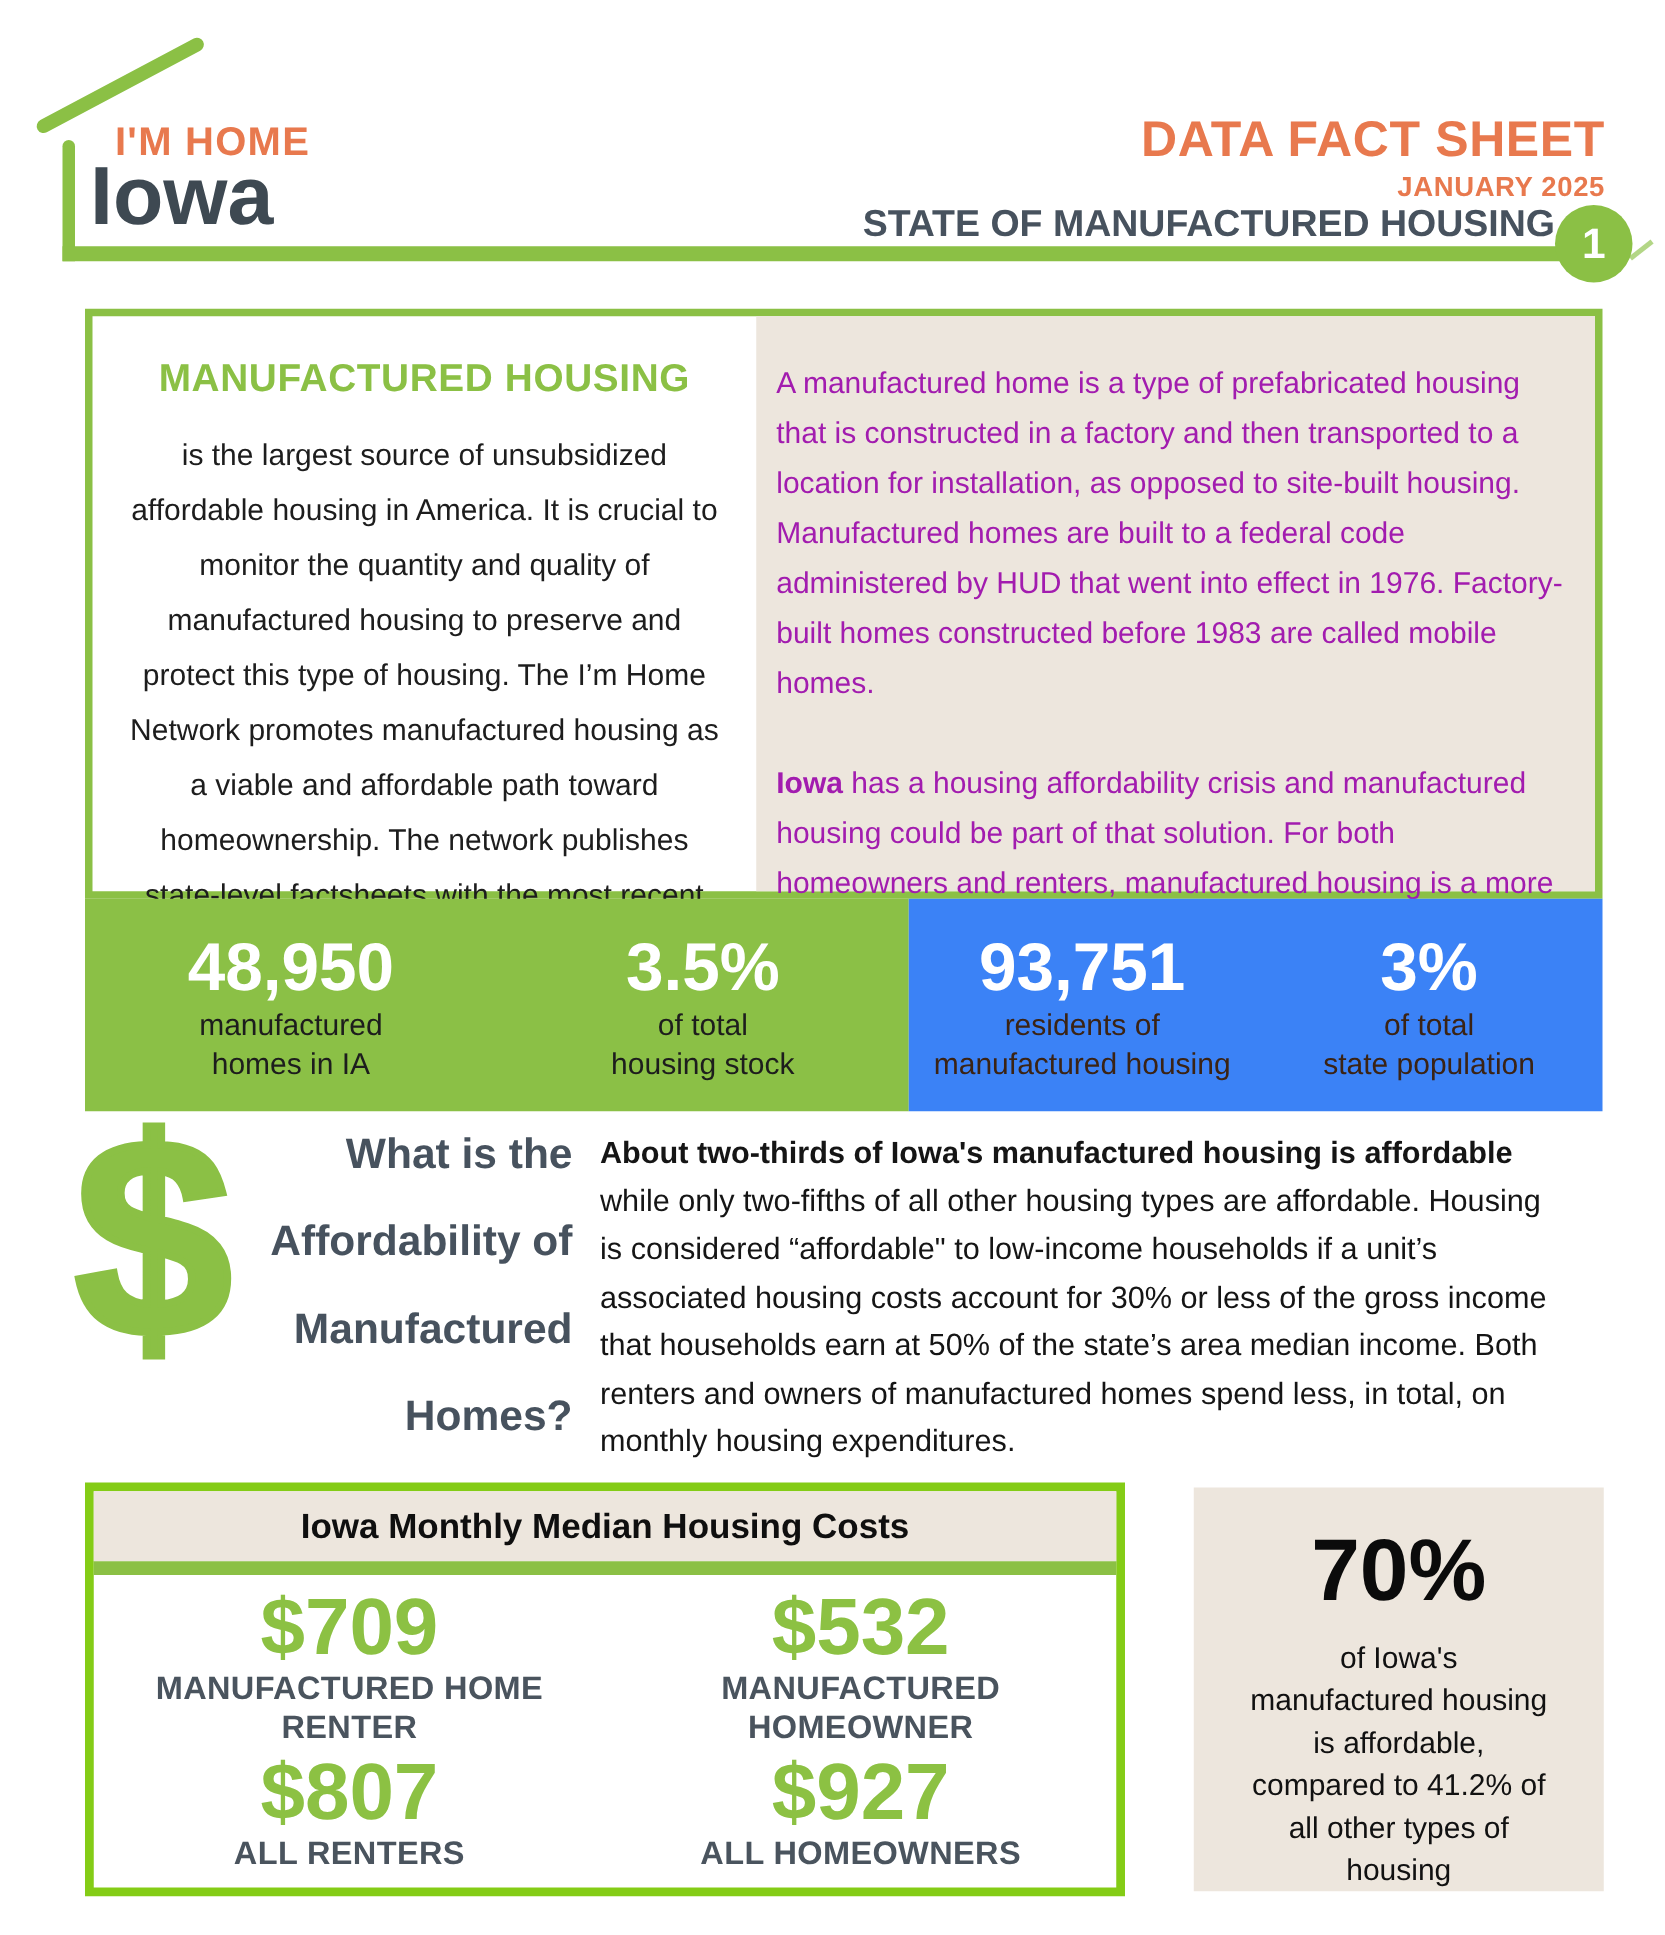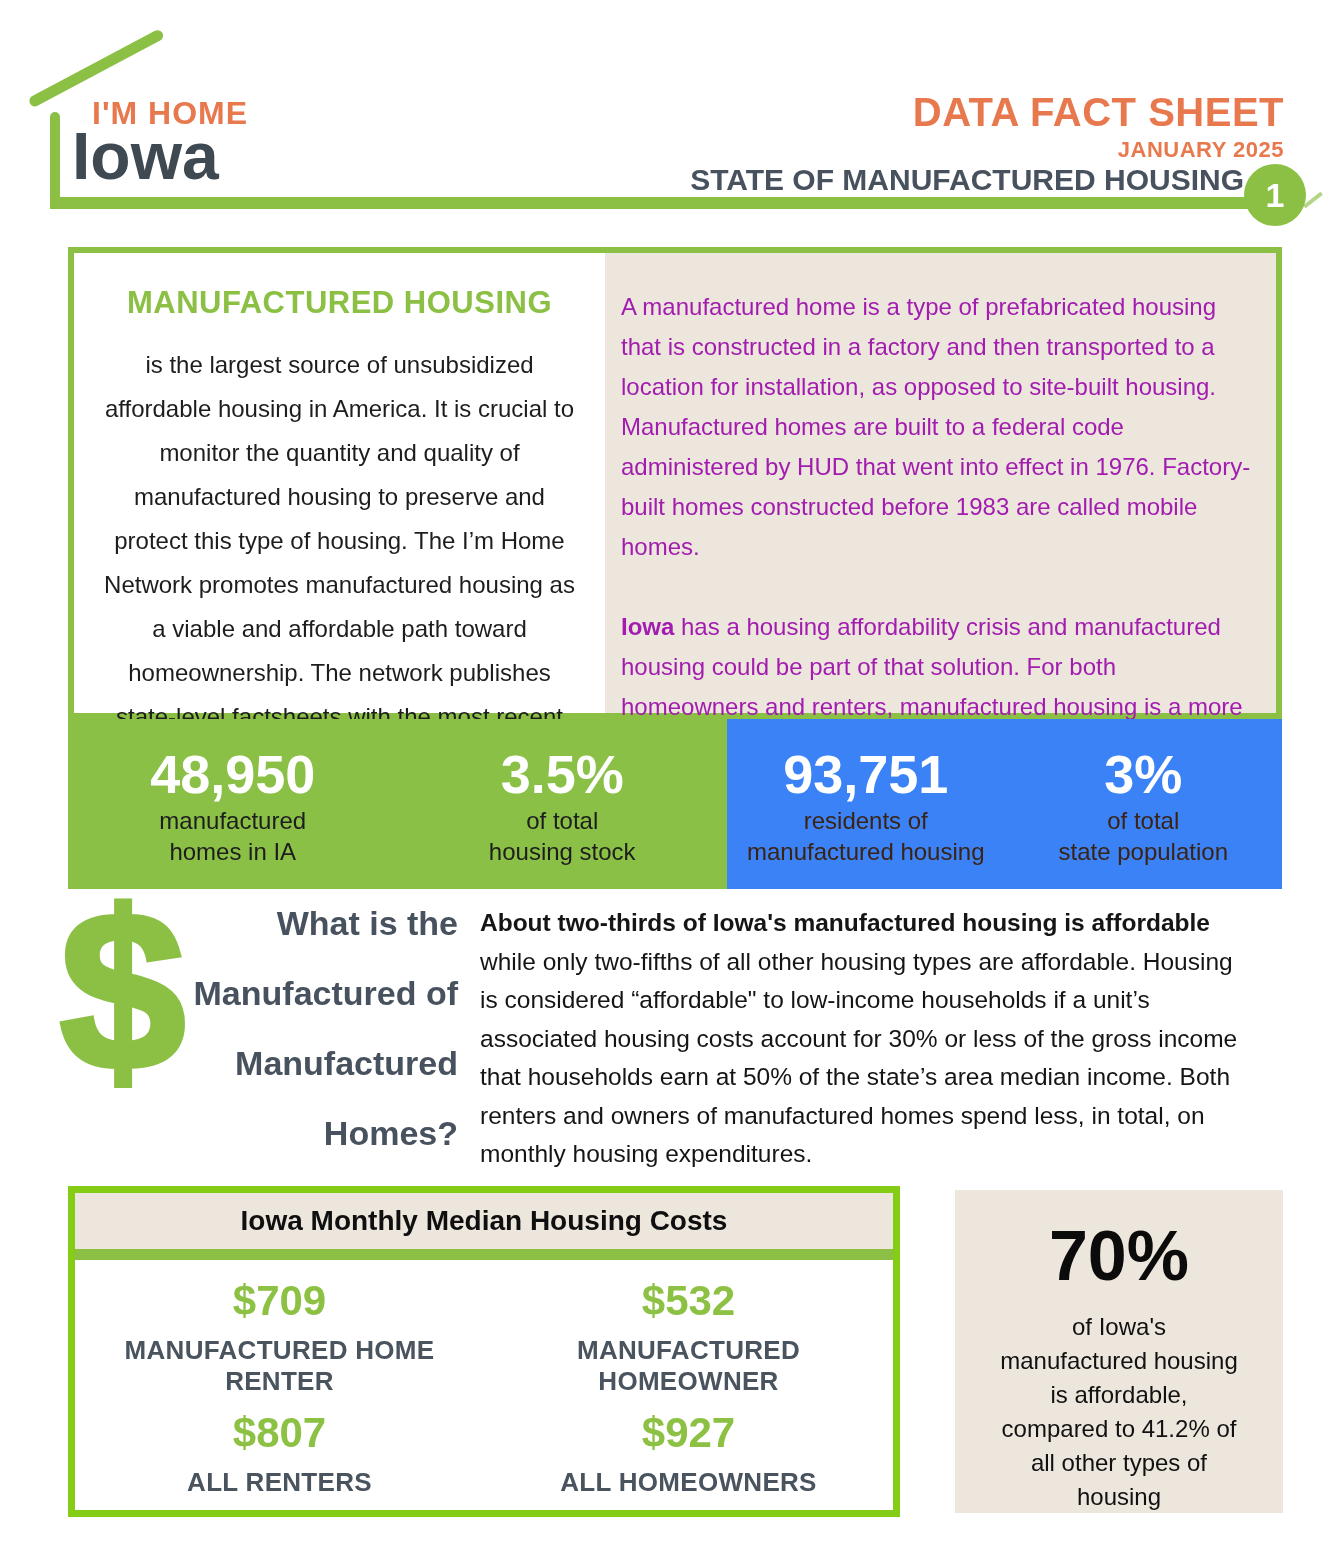--- a/index.html
+++ b/index.html
@@ -60,21 +60,21 @@
 
   
   .costs-box{position:absolute;left:68px;top:1186px;width:832px;height:331px;border:7px solid #84cc16;
           box-sizing:border-box;background:#ffffff;display:flex;flex-direction:column;}
   .costs-header{background:#EDE6DD;height:56px;display:flex;align-items:center;justify-content:center;}
   .costs-title{font-size:28px;font-weight:bold;color:#0f0f0f;}
   .costs-divider{height:11px;background:#8BC045;}
   .costs-grid{flex:1;display:grid;grid-template-columns:1fr 1fr;align-content:center;
           row-gap:4px;padding:4px 0 8px 0;}
   .cost-cell{text-align:center;}
-  .cost-value{color:#8CC143;font-size:42px;font-weight:bold;line-height:64px;}
+  .cost-value{color:#8CC143;font-size:64px;font-weight:bold;line-height:64px;}
   .cost-label{color:#4A545E;font-size:26px;font-weight:bold;letter-spacing:.3px;margin-top:2px;}
 
   
   .highlight-box{position:absolute;left:955px;top:1190px;width:328px;height:323px;background:#EDE6DD;}
   .highlight-value{text-align:center;font-size:70px;line-height:76px;font-weight:bold;color:#0b0b0b;
           margin-top:28px;}
   .highlight-text{margin:16px auto 0;text-align:center;font-size:24px;line-height:34px;color:#111111;}
 </style>
 </head>
 <body>
@@ -135,21 +135,21 @@
           <div>of total</div>
           <div>state population</div>
         </div>
       </div>
     </div>
   </div>
 
   <div class="dollar">$</div>
   <div class="question">
     <div>What is the</div>
-    <div>Manufactured of</div>
+    <div>Affordability of</div>
     <div>Manufactured</div>
     <div>Homes?</div>
   </div>
   <div class="afford-body"><span class="b">About two-thirds of Iowa's manufactured housing is affordable</span><span> while only two-fifths of all other housing types are affordable. Housing is considered “affordable" to low-income households if a unit’s associated housing costs account for 30% or less of the gross income that households earn at 50% of the state’s area median income. Both renters and owners of manufactured homes spend less, in total, on monthly housing expenditures.</span></div>
 
   <div class="costs-box">
     <div class="costs-header">
       <div class="costs-title">Iowa Monthly Median Housing Costs</div>
     </div>
     <div class="costs-divider"></div>

